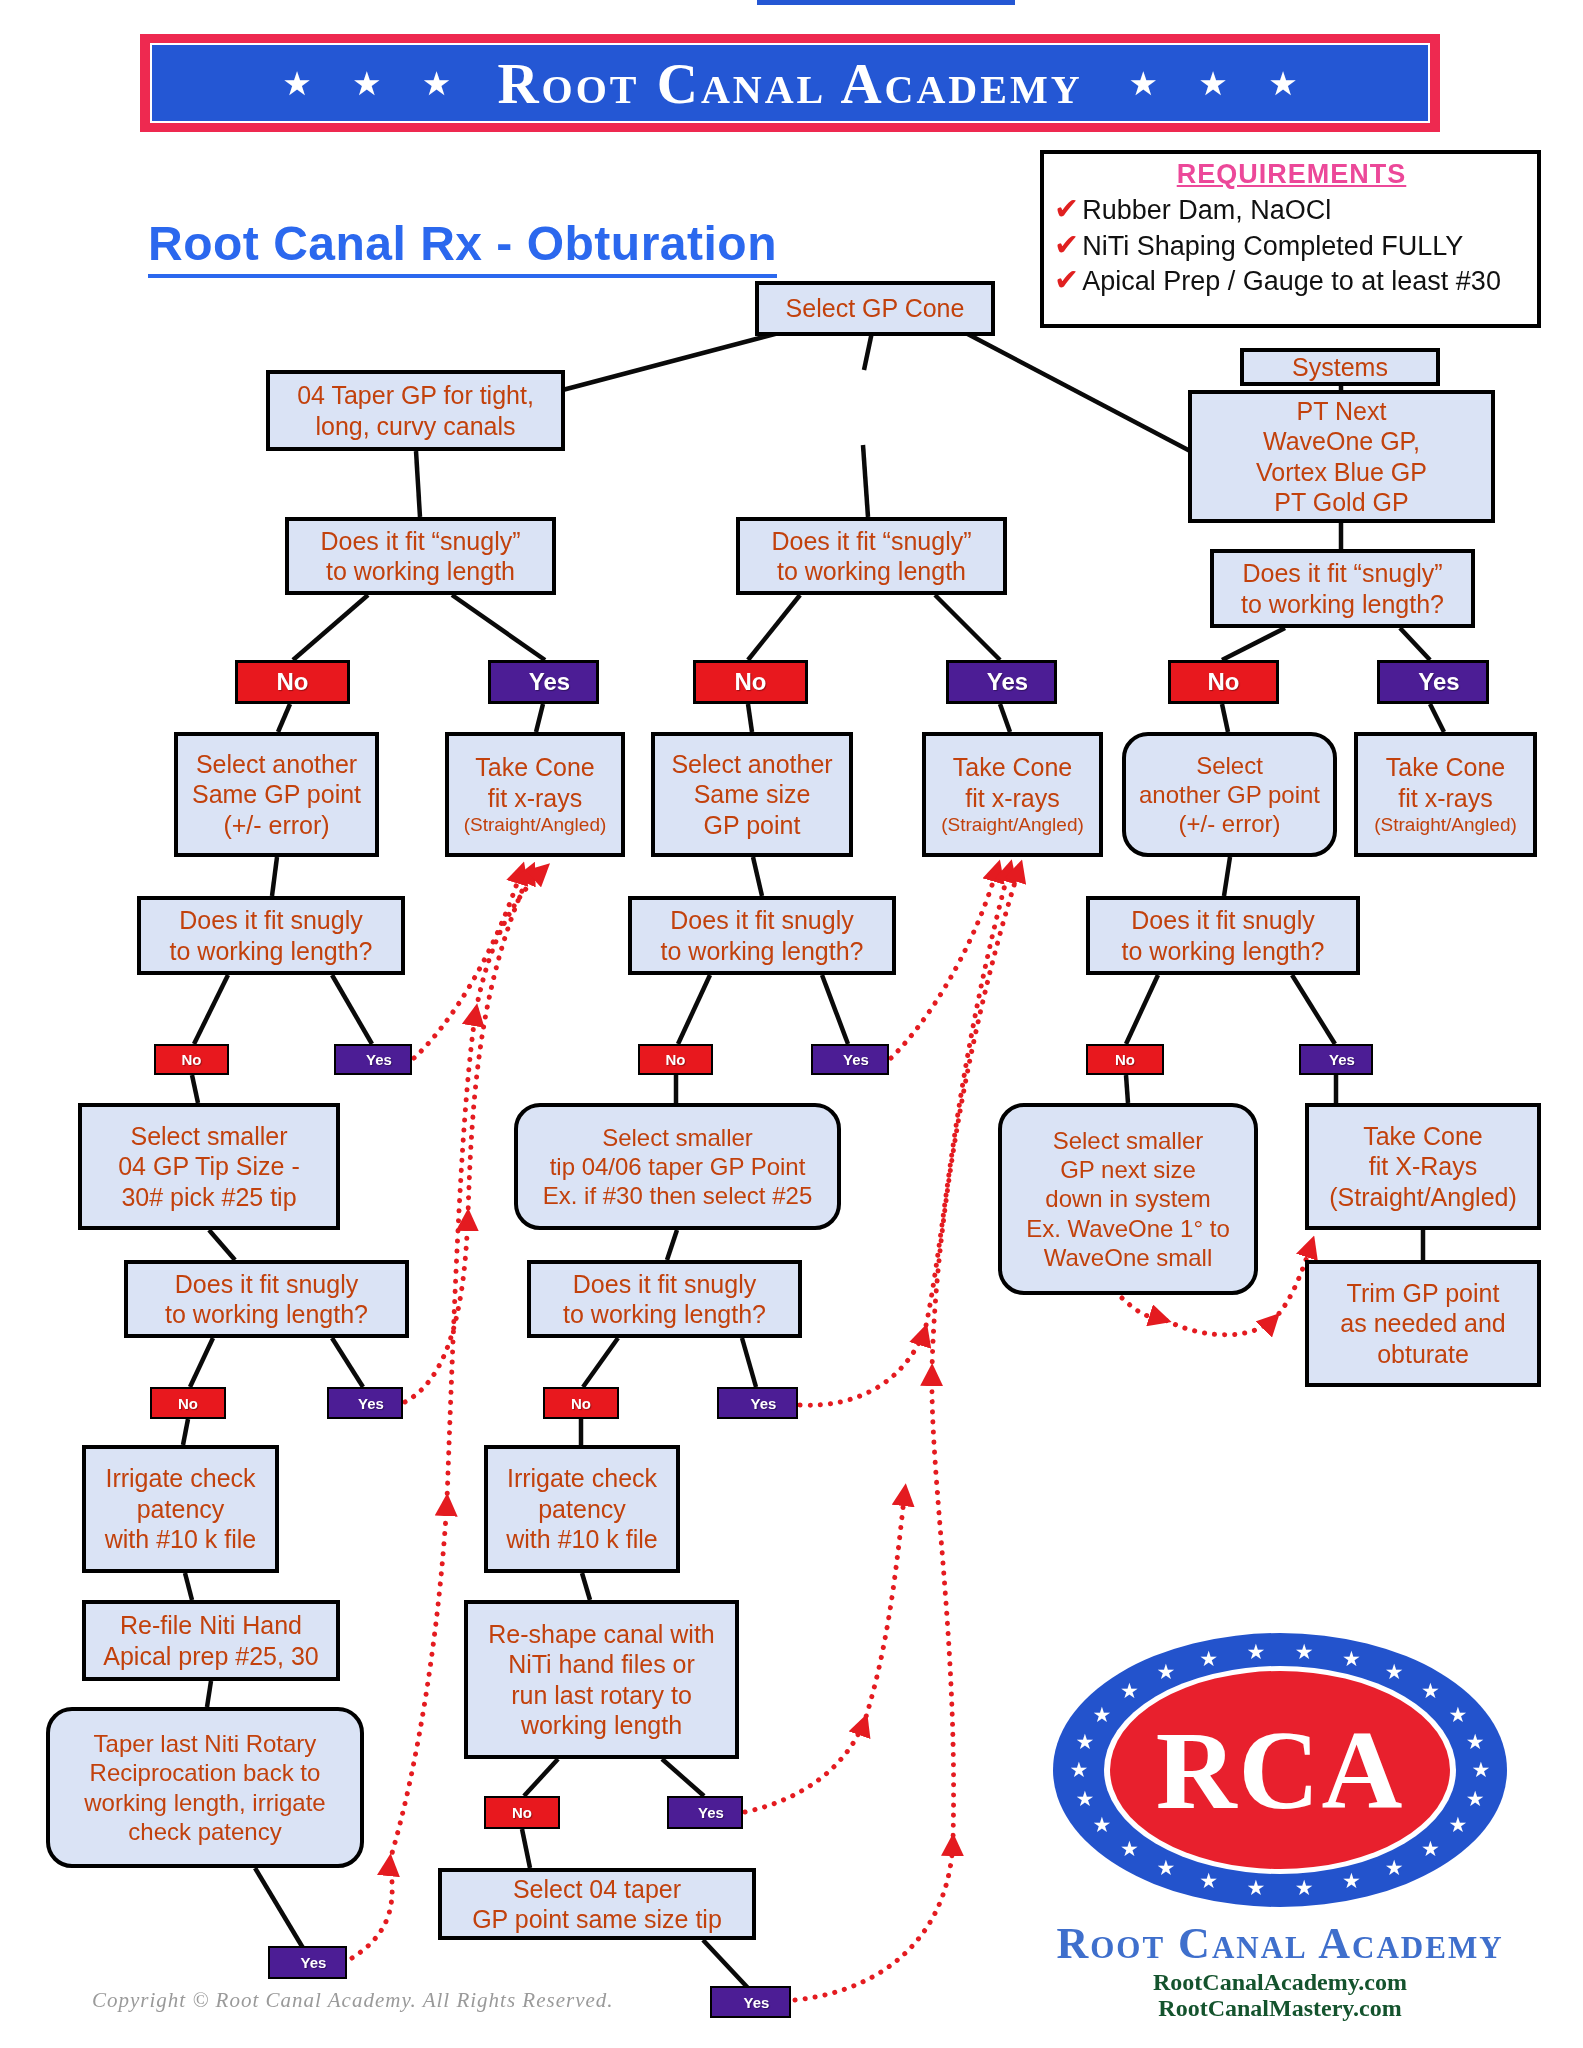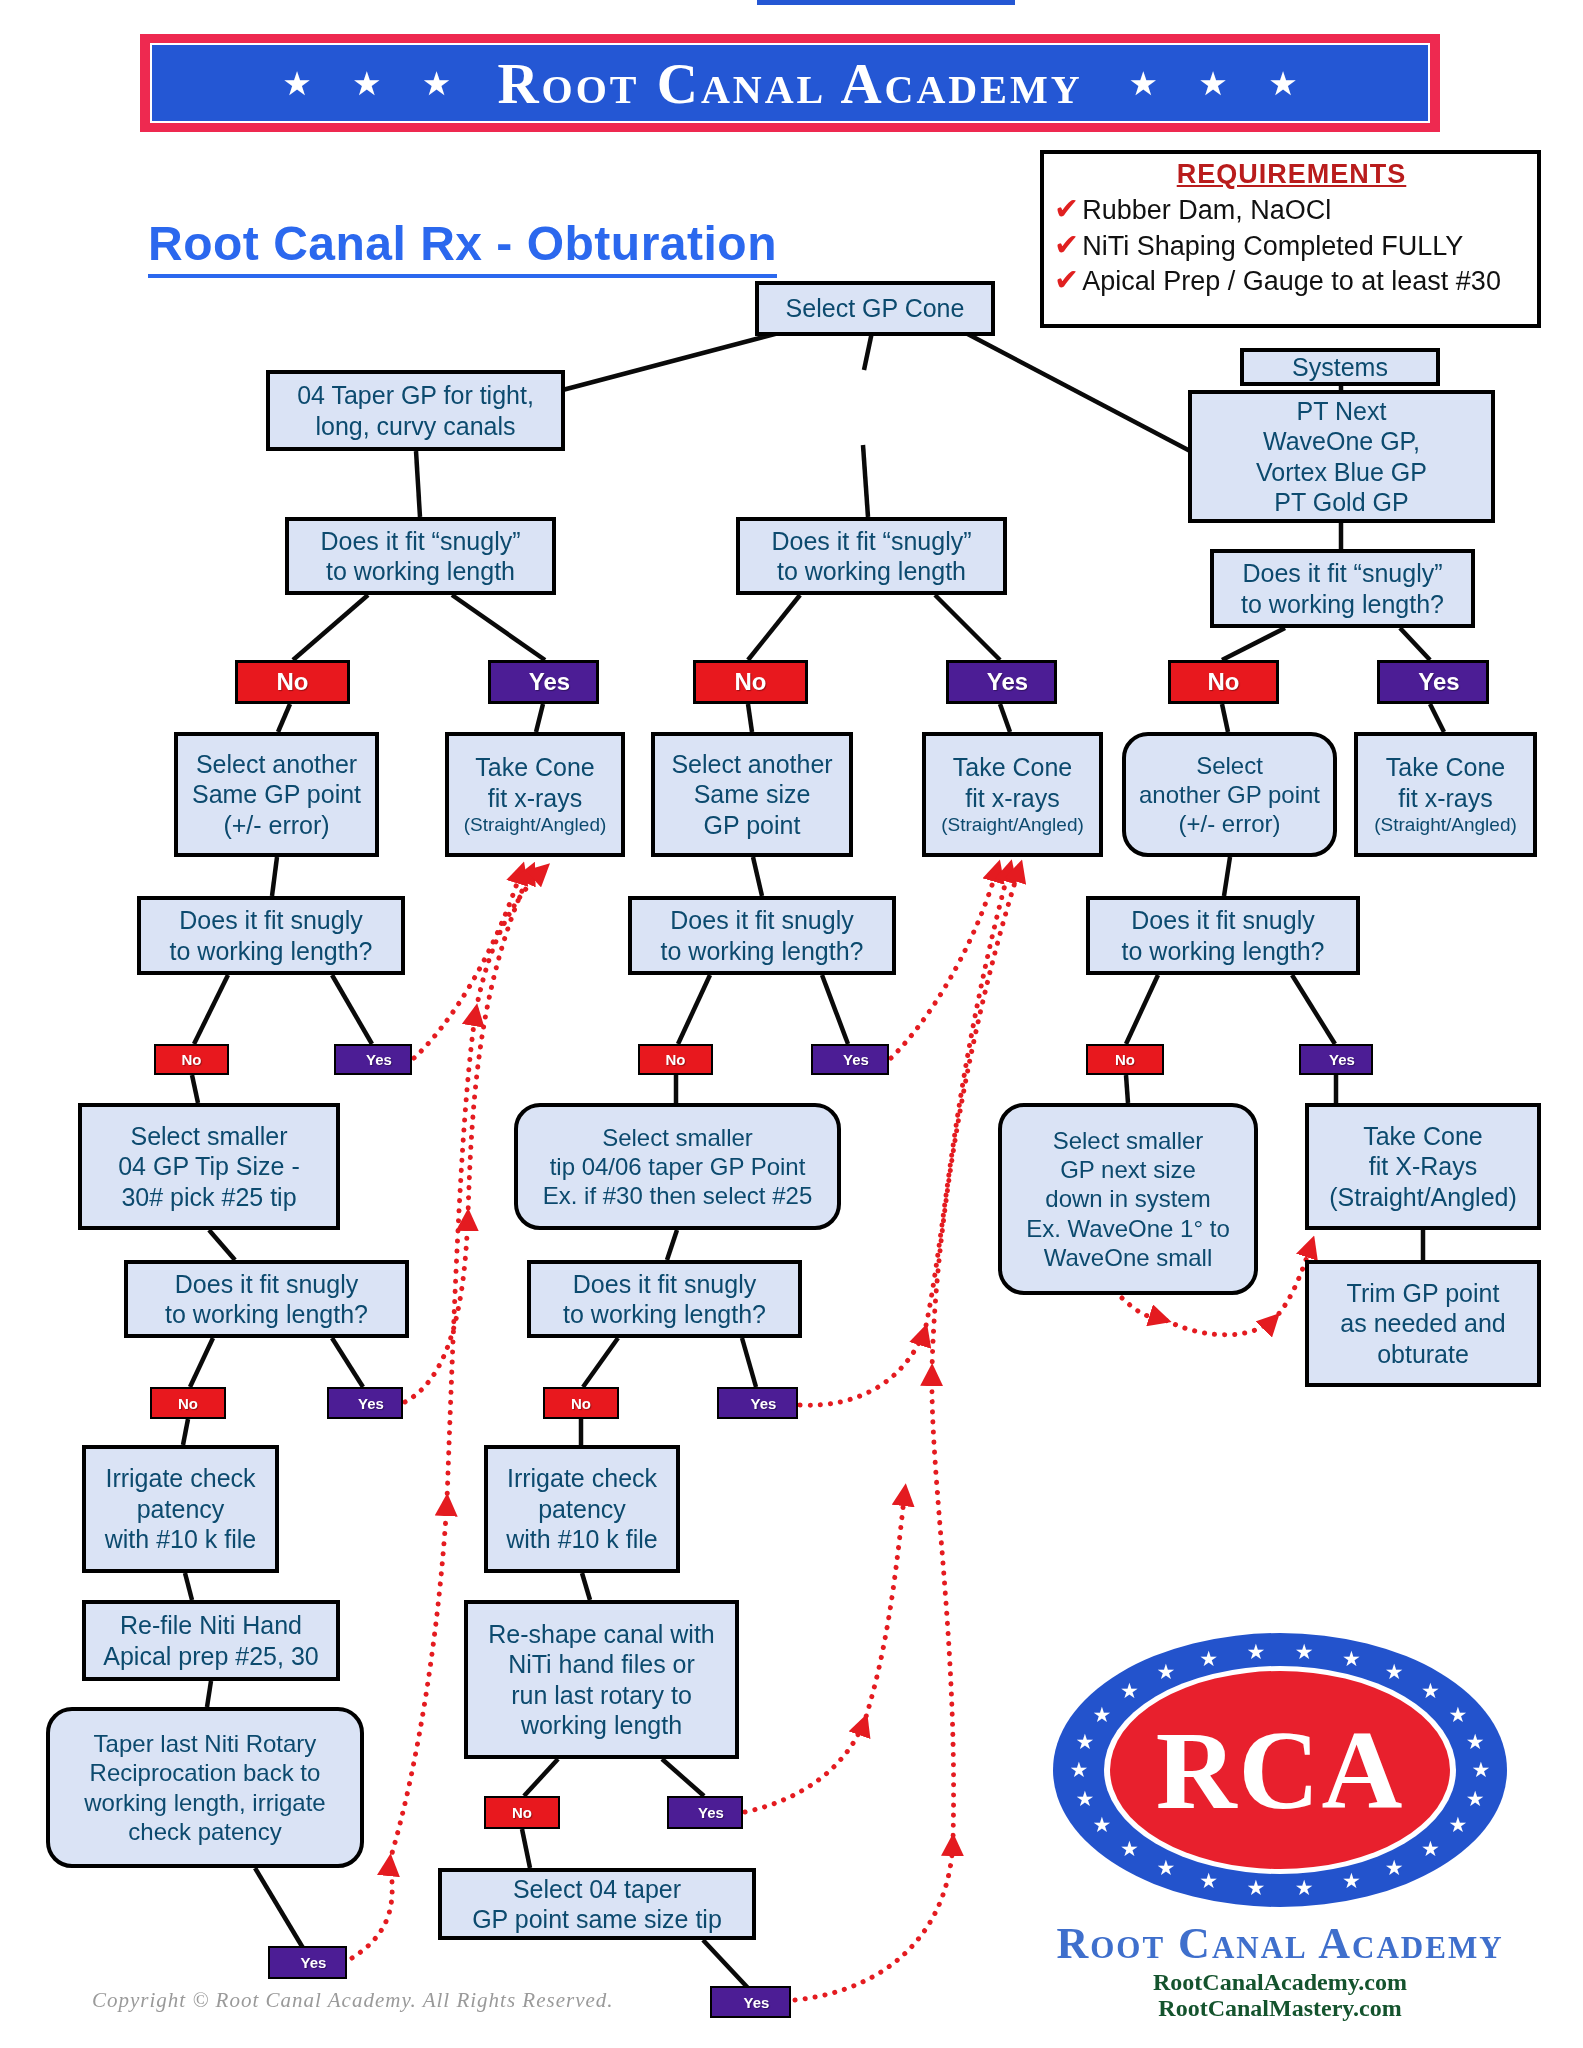--- a/index.html
+++ b/index.html
@@ -19,28 +19,28 @@
   .banner-stars{font-size:33px;letter-spacing:16px;padding-left:16px;white-space:nowrap;}
   .banner-title{font-variant:small-caps;font-size:57px;font-weight:600;letter-spacing:3px;white-space:nowrap;}
 
   .page-title{position:absolute;left:148px;top:176px;font-size:48px;font-weight:bold;color:#2b68ee;
           border-bottom:4px solid #2b68ee;padding-bottom:3px;letter-spacing:0.5px;margin-top:40px;}
 
   
   .req{position:absolute;left:1040px;top:150px;width:501px;height:178px;background:#fff;
        border:4px solid #000;box-sizing:border-box;padding:5px 8px 4px 10px;}
   .req-title{text-align:center;font-size:27px;font-weight:600;text-decoration:underline;
-       letter-spacing:1px;margin-bottom:3px;color:#b91c1c;}
+       letter-spacing:1px;margin-bottom:3px;color:#ec4899;}
   .req-item{display:flex;align-items:baseline;font-size:27px;line-height:1.32;color:#111;}
   .req-check{color:#e02020;font-weight:bold;font-size:30px;margin-right:3px;line-height:1;}
 
   
   .node{position:absolute;background:#dae3f5;border:4px solid #000;box-sizing:border-box;
         display:flex;flex-direction:column;align-items:center;justify-content:center;
-        text-align:center;white-space:pre-line;font-size:25px;line-height:1.22;color:#0c4a6e;
+        text-align:center;white-space:pre-line;font-size:25px;line-height:1.22;color:#c2410c;
         padding:2px 0;}
   .node .sub{font-size:19px;line-height:1.25;}
   .node.f24{font-size:24px;border-radius:26px;}
   .tag{position:absolute;border:3px solid #000;box-sizing:border-box;display:flex;align-items:center;
        justify-content:center;color:#fff;font-weight:bold;font-size:24px;
        text-shadow:1px 1px 1px rgba(0,0,0,0.35);}
   .tag.sm{font-size:15px;border-width:2px;}
   .no{background:#e8181e;}
   .yes{background:#4c1d95;padding-left:12px;}
 

